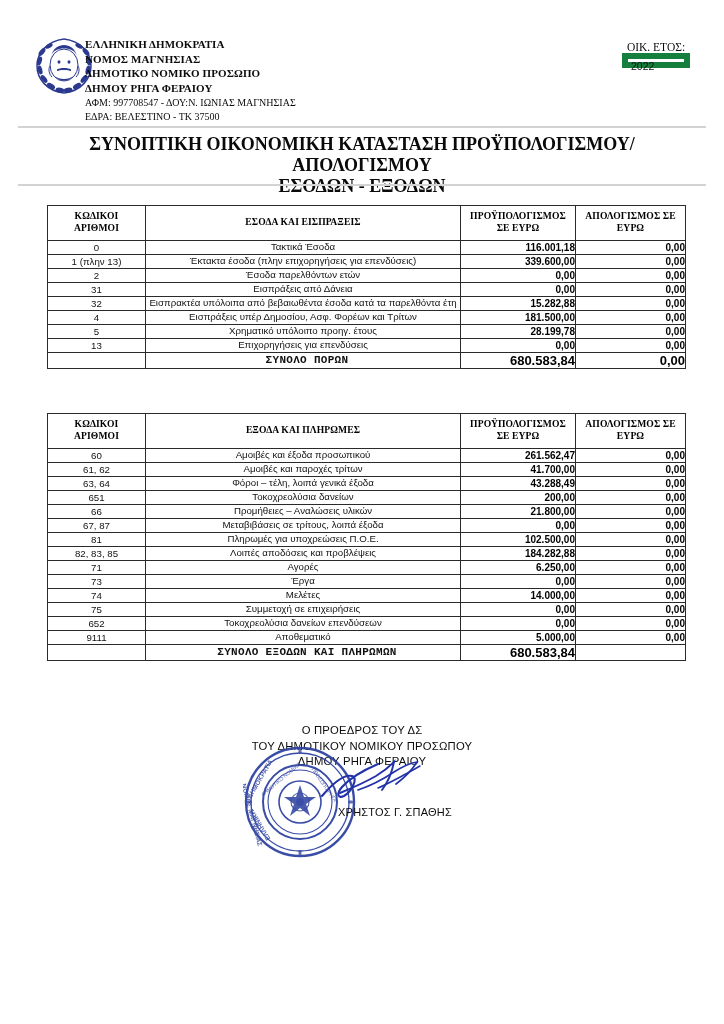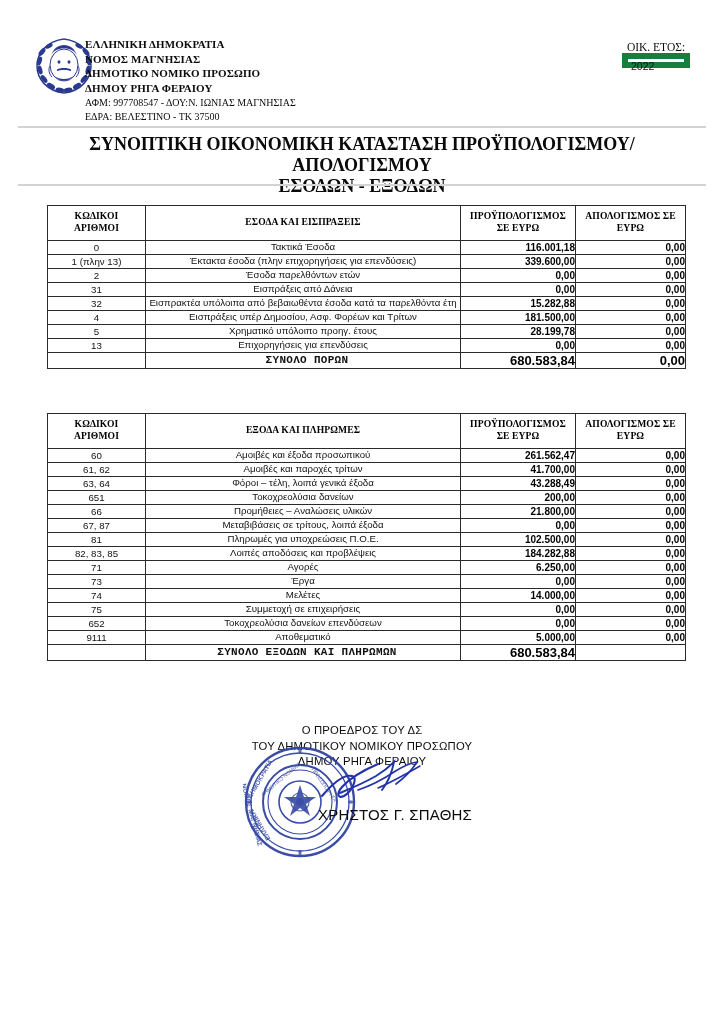--- a/index.html
+++ b/index.html
@@ -211,21 +211,21 @@
     color: #0c0c0c;
     letter-spacing: 0.2px;
   }
   .sign-name {
     position: absolute;
     left: 0;
     top: 806px;
     width: 724px;
     text-align: center;
     font-family: "Liberation Sans", sans-serif;
-    font-size: 15px;
+    font-size: 11px;
     color: #0c0c0c;
     letter-spacing: 0.2px;
     padding-left: 66px;
     box-sizing: border-box;
   }
 
   .stamp {
     position: absolute;
     left: 243px;
     top: 745px;

